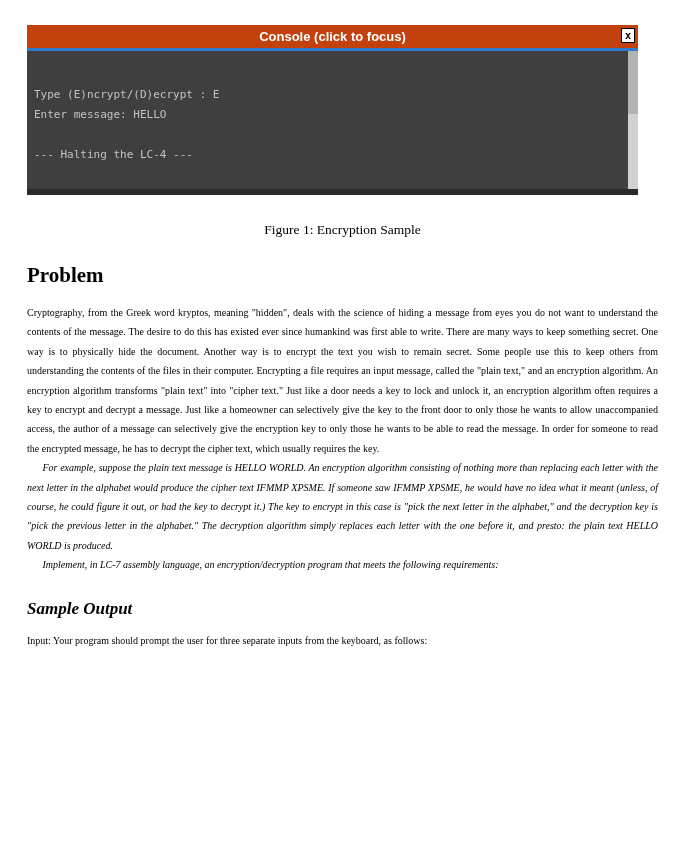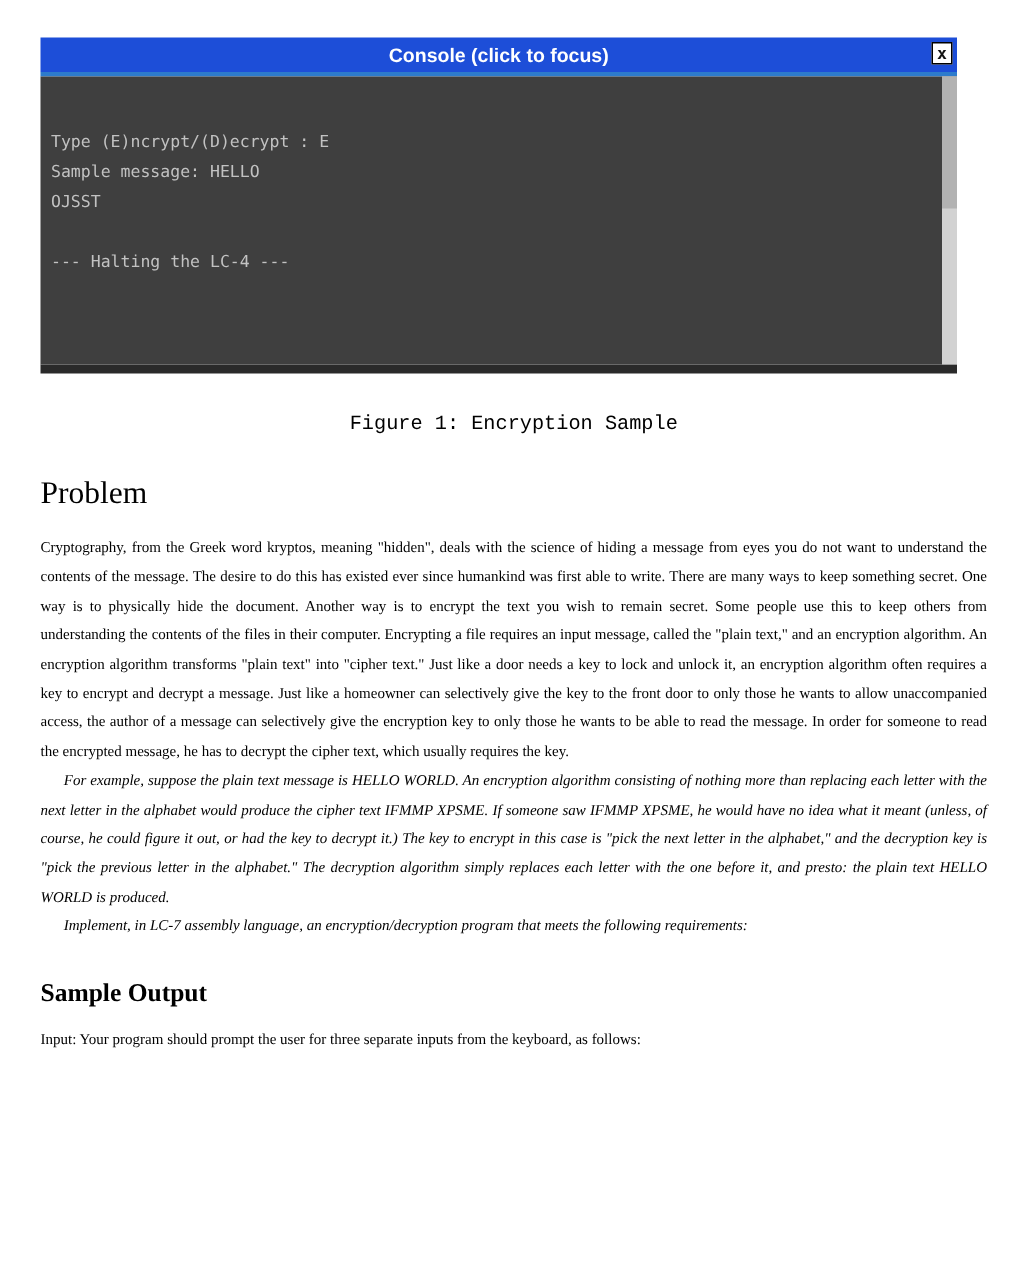--- a/index.html
+++ b/index.html
@@ -19,21 +19,21 @@
   }
 
   
   .console {
     width: 611px;
     margin: 0 auto 0 0;
   }
   .titlebar {
     position: relative;
     height: 23px;
-    background: #1d4ed8;
+    background: #c2410c;
     display: flex;
     align-items: center;
     justify-content: center;
     font-family: "Liberation Sans", sans-serif;
     font-weight: bold;
     font-size: 13px;
     color: #ffffff;
     cursor: pointer;
   }
   .close-btn {
@@ -53,21 +53,21 @@
     box-sizing: border-box;
     cursor: pointer;
   }
   .accent-line {
     height: 3px;
     background: #2d7bcc;
   }
   .console-body {
     position: relative;
     box-sizing: border-box;
-    height: 192px;
+    height: 138px;
     background: #3f3f3f;
     padding: 34px 18px 0 7px;
     font-family: "DejaVu Sans Mono", monospace;
     font-size: 11px;
     color: #c2c2c2;
     cursor: text;
   }
   .cline {
     height: 20px;
     line-height: 20px;
@@ -89,31 +89,31 @@
   .console-bottom {
     height: 6px;
     background: #2a2a2a;
   }
 
   
   .fig-caption {
     margin-top: 27px;
     text-align: center;
     font-size: 13.5px;
-    font-family: Liberation Mono, monospace;
   }
   h1.sec {
     font-size: 21px;
-    font-weight: normal;
+    font-weight: bold;
     margin: 25px 0 15px 0;
   }
   h2.sec {
     font-size: 17px;
     font-weight: bold;
     margin: 24px 0 12px 0;
+    font-style: italic;
   }
   p.body-par {
     margin: 0;
     font-size: 10px;
     line-height: 19.4px;
     text-align: justify;
   }
   p.indent { text-indent: 1.55em; font-style: italic; }
 </style>
 </head>
@@ -122,22 +122,21 @@
 <div class="page">
 
   <div class="console">
     <div class="titlebar">
       <span>Console (click to focus)</span>
       <span class="close-btn">x</span>
     </div>
     <div class="accent-line"></div>
     <div class="console-body">
       <div class="cline">Type (E)ncrypt/(D)ecrypt : E</div>
-      <div class="cline">Sample message: HELLO</div>
-      <div class="cline">OJSST</div>
+      <div class="cline">Enter message: HELLO</div>
       <div class="cline"></div>
       <div class="cline">--- Halting the LC-4 ---</div>
       <div class="scrollbar">
         <div class="scroll-thumb"></div>
       </div>
     </div>
     <div class="console-bottom"></div>
   </div>
 
   <div class="fig-caption">Figure 1: Encryption Sample</div>

